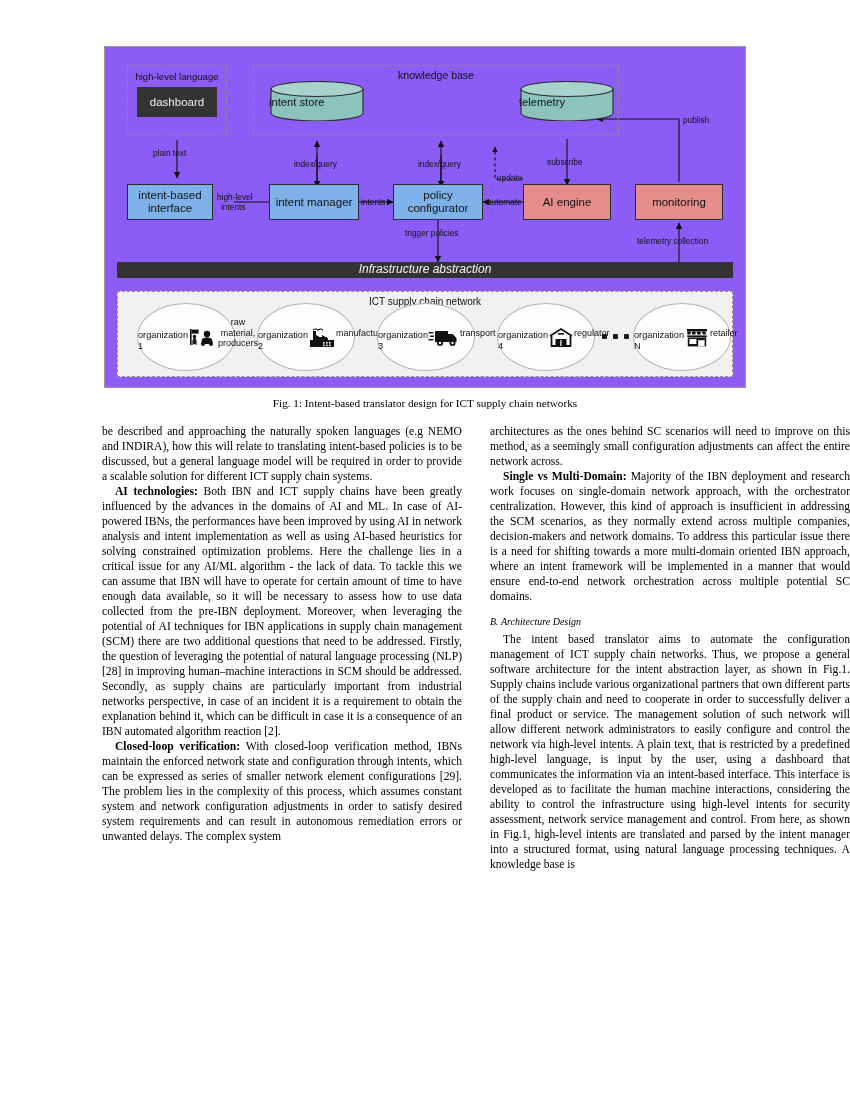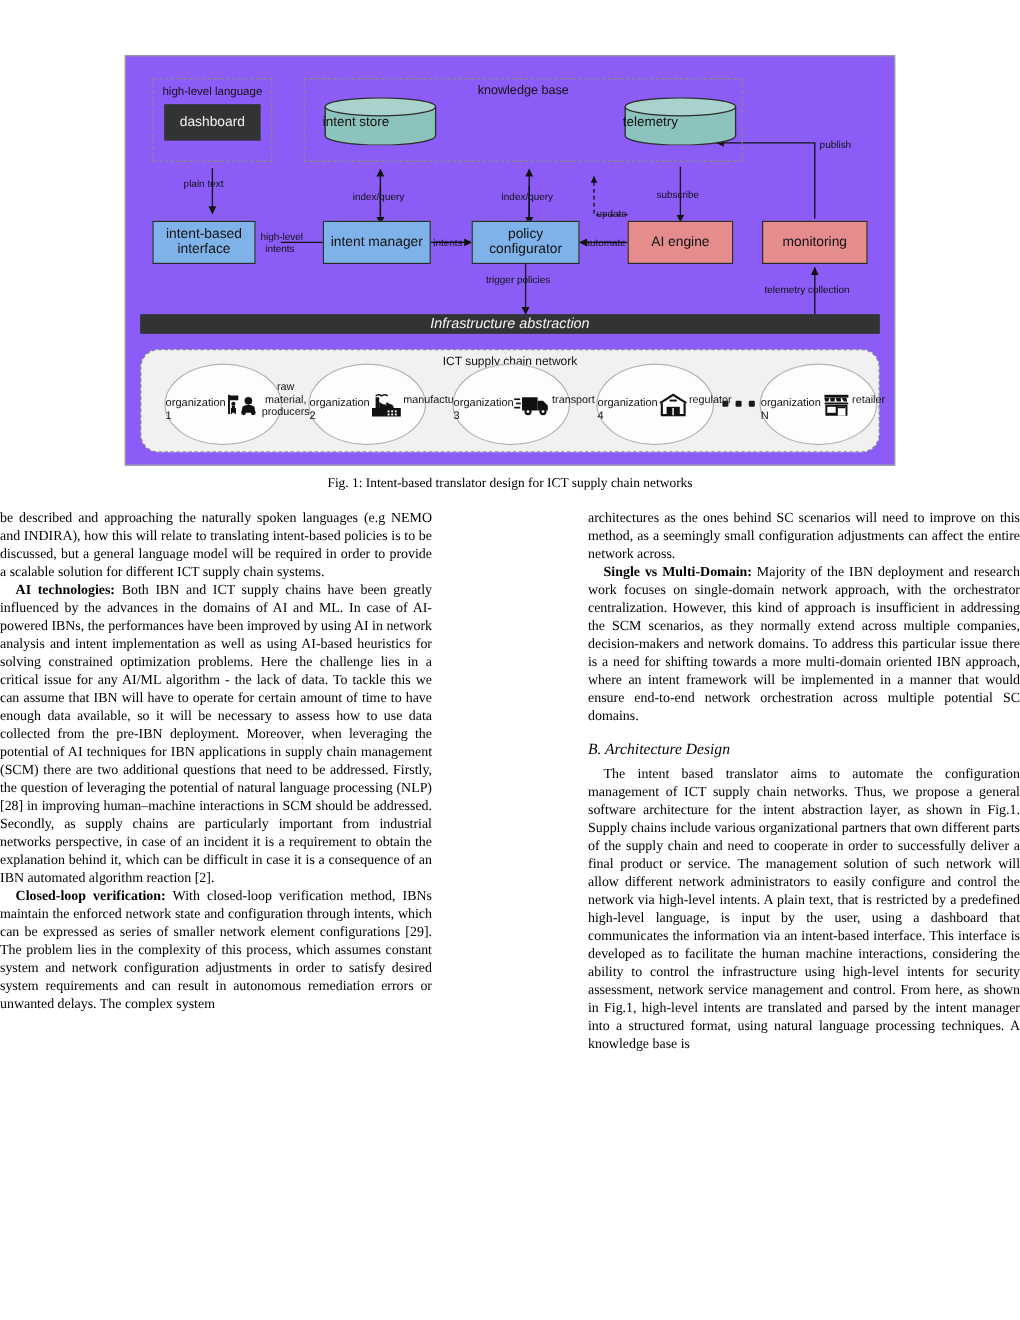--- a/index.html
+++ b/index.html
@@ -81,34 +81,34 @@
     white-space:nowrap;
   }
   .dots{position:absolute;display:flex;gap:6px;align-items:center;}
   .dots i{display:block;width:5px;height:5px;background:#1a1a1a;border-radius:1px;}
 
   svg.wires{position:absolute;left:0;top:0;width:640px;height:340px;overflow:visible;}
 
   
   .columns{
     position:absolute;left:0;top:424px;width:850px;
-    display:flex;justify-content:space-between;gap:28px;
+    display:flex;justify-content:flex-end;gap:28px;
   }
   .col{width:360px;}
   p.body{
     margin:0 0 0 0;
     font-size:11.6px;line-height:1.295;
     text-align:justify;
     text-indent:13px;
     hyphens:auto;
     -webkit-hyphens:auto;
   }
   p.body.noindent{text-indent:0;}
   .sec-head{
-    font-size:13px;font-style:italic;margin:12px 0 5px 0;
+    font-size:10px;font-style:italic;margin:12px 0 5px 0;
     text-indent:0;
   }
   .lead{font-weight:bold;}
 </style>
 </head>
 <body>
 
 <div class="page">
 
   <div class="figure-wrap">
@@ -196,21 +196,21 @@
       </div>
 
       <div class="node box red" style="left:530px;top:137px;width:88px;height:36px;">
         <span>monitoring</span>
       </div>
 
       <div class="node infra" style="left:12px;top:215px;width:616px;height:16px;font-style:italic;">
         <span>Infrastructure abstraction</span>
       </div>
 
-      <div class="chain-box" style="left:12px;top:244px;width:616px;height:86px;border-radius:15px;">
+      <div class="chain-box" style="left:12px;top:244px;width:616px;height:86px;">
         <div class="group-title" style="top:4px;font-size:10px;">ICT supply chain network</div>
       </div>
 
       <div class="org" style="left:32px;top:256px;width:98px;height:68px;">
         <div class="org-title">organization 1</div>
         <div class="org-icon">
           <svg width="30" height="20" viewBox="0 0 30 20">
             <g fill="#111">
               <rect x="2" y="2" width="1.6" height="16"></rect>
               <path d="M3.6,2.6 h7 v4 h-7 z"></path>

